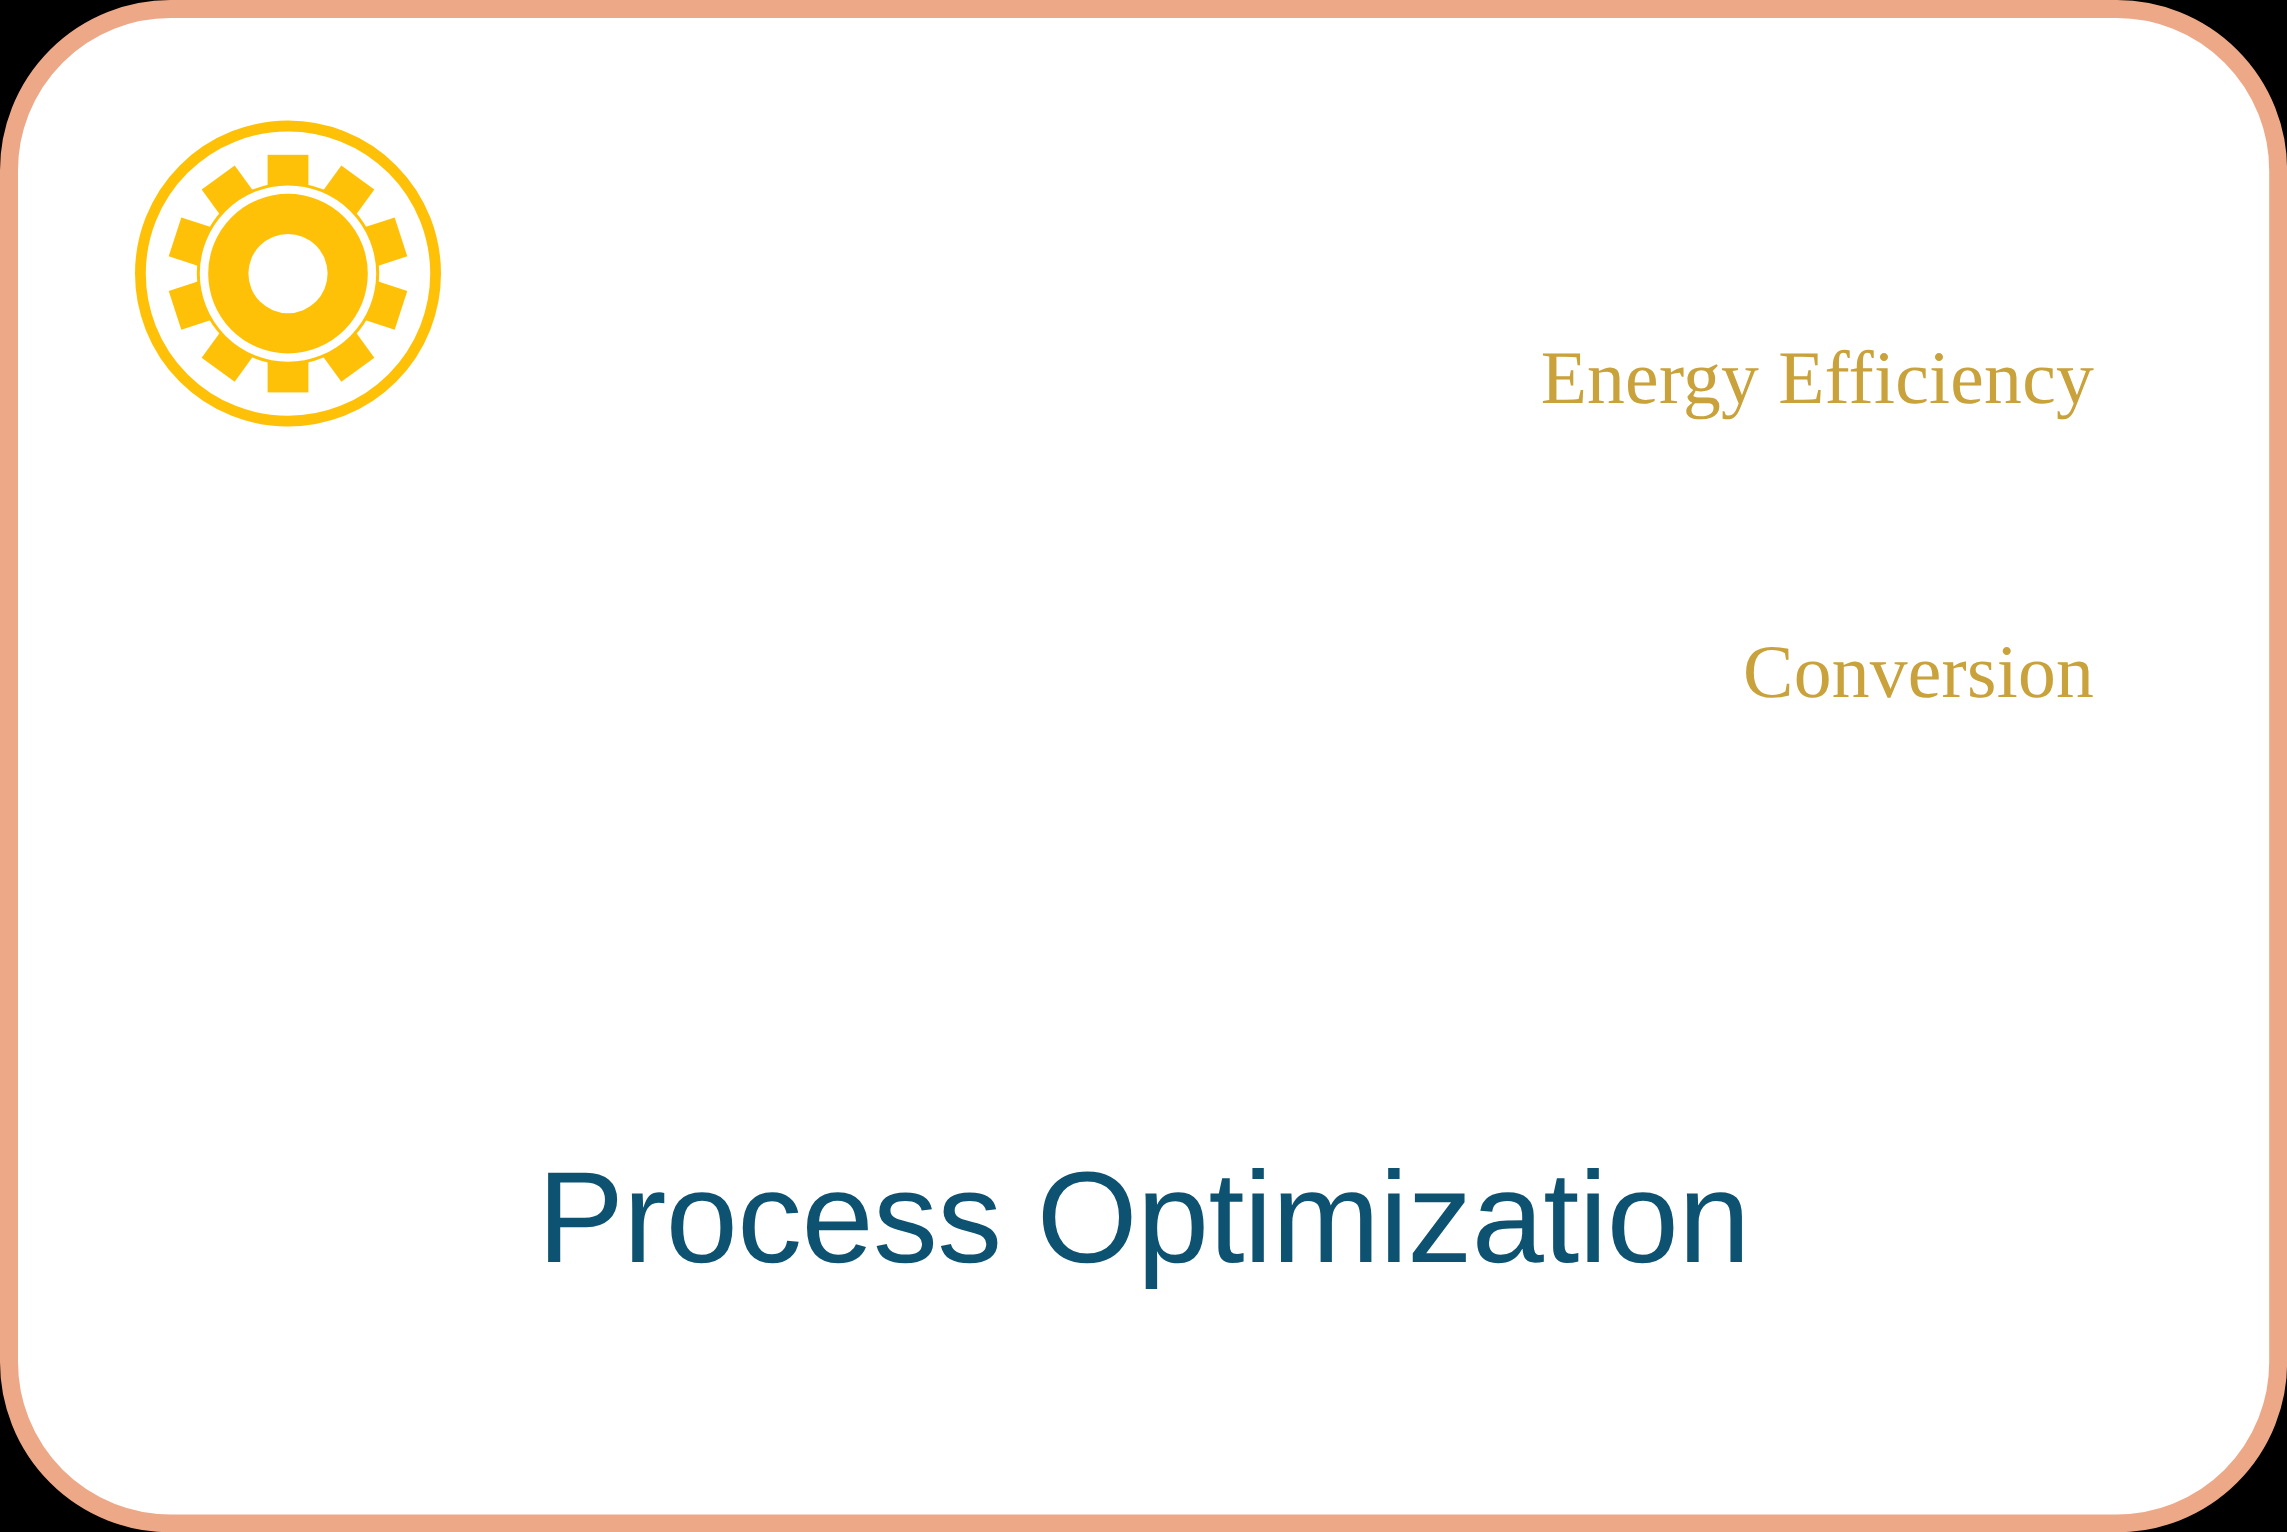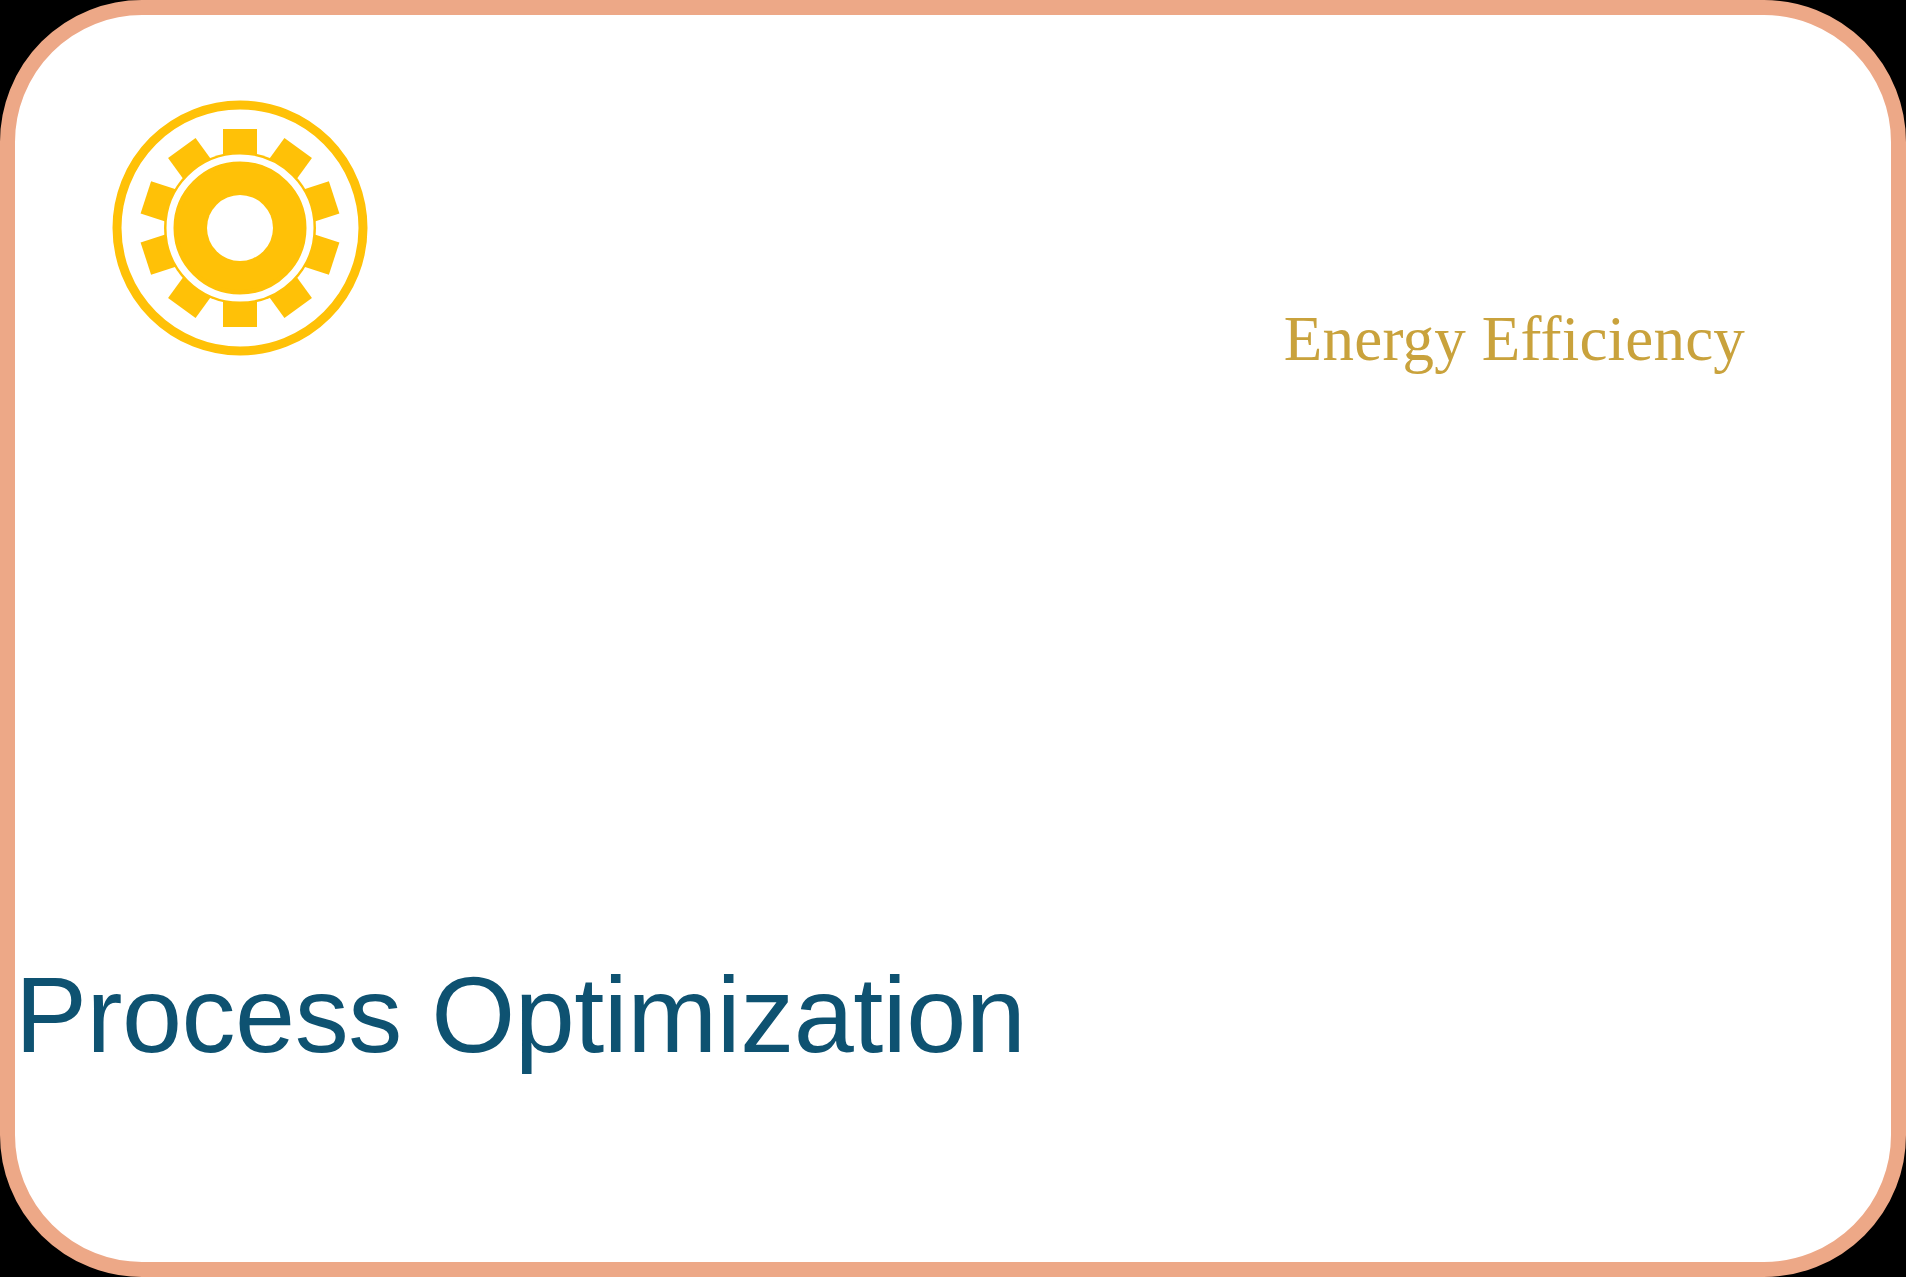--- a/index.html
+++ b/index.html
@@ -52,29 +52,29 @@
     text-align: right;
     font-family: "Liberation Serif", serif;
     color: #c9a23c;
     font-size: 63px;
     line-height: 1.30;
     letter-spacing: 0.2px;
     white-space: pre;
   }
   .metric-line {
     display: block;
-    margin-top: 24px;
   }
 
   
   .title {
     position: absolute;
     left: 0px;
     right: 0px;
     top: 938px;
+    text-align: center;
     font-family: "Liberation Sans", sans-serif;
     font-size: 108px;
     font-weight: 400;
     color: #0e5271;
     letter-spacing: -0.5px;
     line-height: 1.15;
     white-space: nowrap;
   }
 </style>
 </head>
@@ -126,17 +126,18 @@
       <circle cx="132" cy="131" r="70" fill="none" stroke="#ffffff" stroke-width="7"></circle>
 
       <circle cx="132" cy="131" r="62" fill="#ffc107"></circle>
 
       <circle cx="132" cy="131" r="33" fill="#ffffff"></circle>
     </svg>
   </div>
 
   <div class="metrics">
     <span class="metric-line">Energy Efficiency</span>
+    <span class="metric-line">Conversion</span>
   </div>
 
   <div class="title">Process Optimization</div>
 
 </div>
 
 </body></html>

